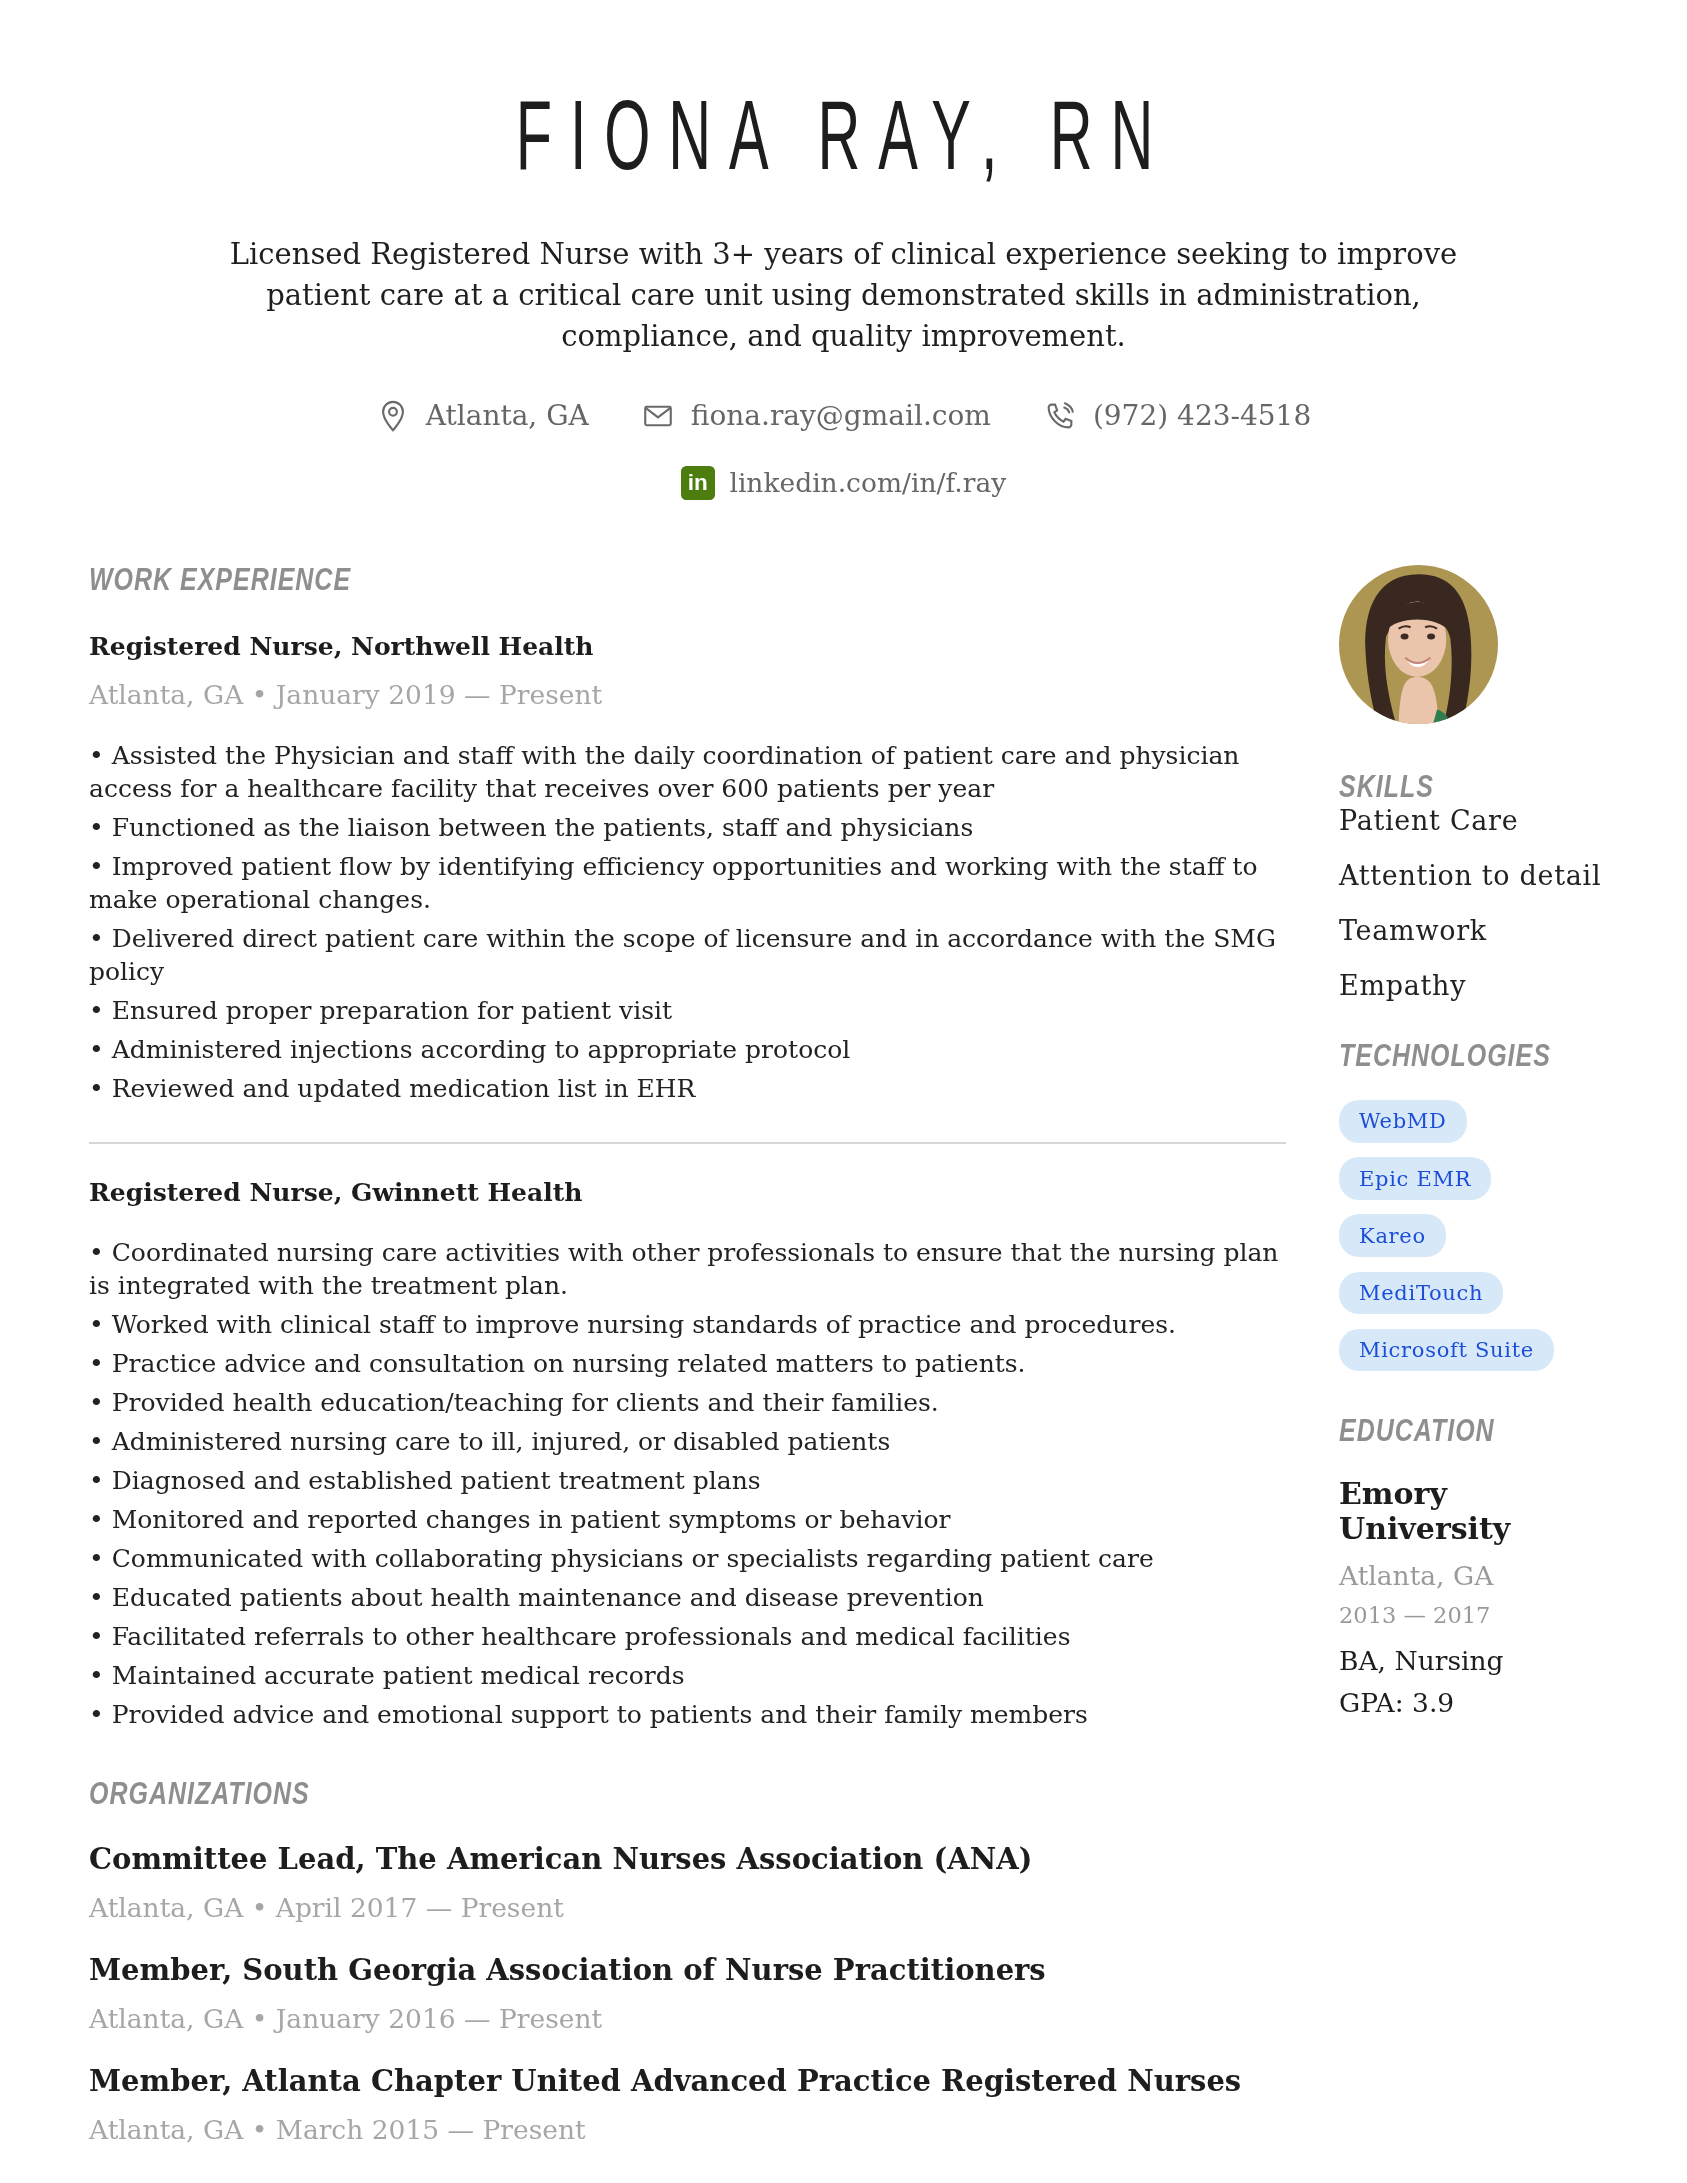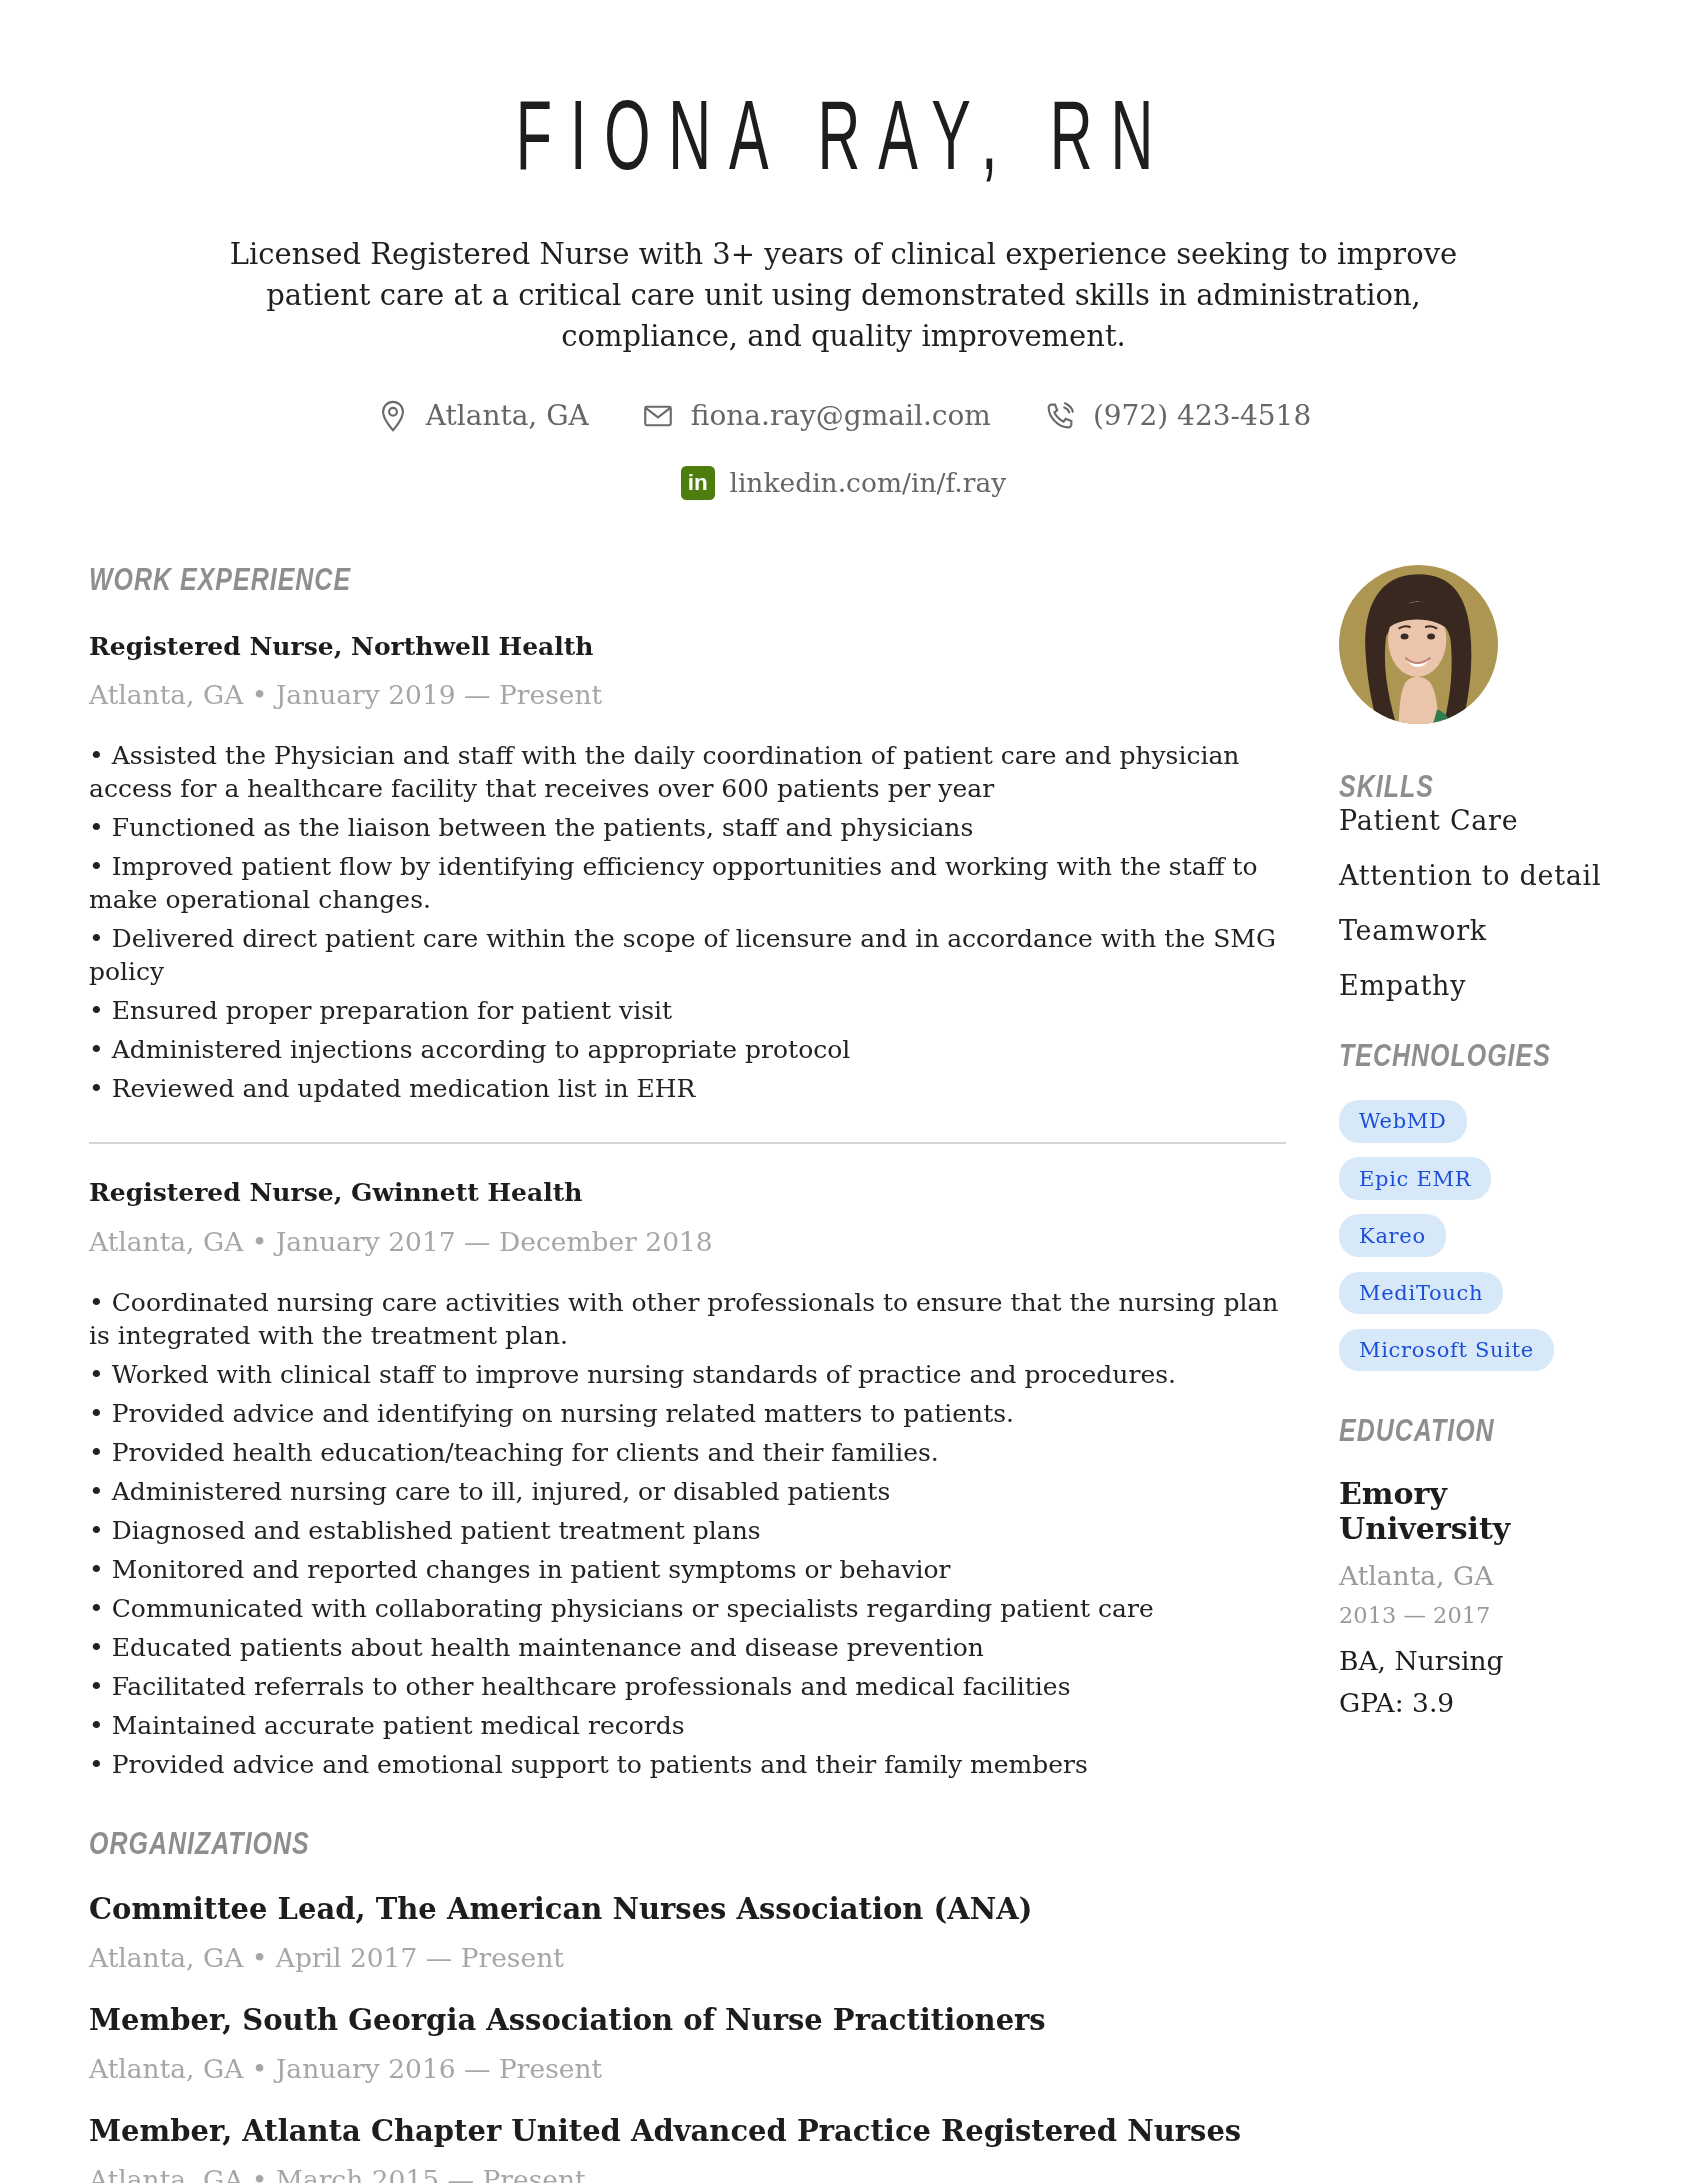--- a/index.html
+++ b/index.html
@@ -151,25 +151,24 @@
         <li>Ensured proper preparation for patient visit</li>
         <li>Administered injections according to appropriate protocol</li>
         <li>Reviewed and updated medication list in EHR</li>
       </ul>
     </div>
 
     <hr class="divider">
 
     <div>
       <div class="job-title">Registered Nurse, Gwinnett Health</div>
-      <div class="job-meta">Atlanta, GA • January 2017 — December 2018</div>
       <ul class="bullets">
         <li>Coordinated nursing care activities with other professionals to ensure that the nursing plan is integrated with the treatment plan.</li>
         <li>Worked with clinical staff to improve nursing standards of practice and procedures.</li>
-        <li>Provided advice and identifying on nursing related matters to patients.</li>
+        <li>Practice advice and consultation on nursing related matters to patients.</li>
         <li>Provided health education/teaching for clients and their families.</li>
         <li>Administered nursing care to ill, injured, or disabled patients</li>
         <li>Diagnosed and established patient treatment plans</li>
         <li>Monitored and reported changes in patient symptoms or behavior</li>
         <li>Communicated with collaborating physicians or specialists regarding patient care</li>
         <li>Educated patients about health maintenance and disease prevention</li>
         <li>Facilitated referrals to other healthcare professionals and medical facilities</li>
         <li>Maintained accurate patient medical records</li>
         <li>Provided advice and emotional support to patients and their family members</li>
       </ul>

